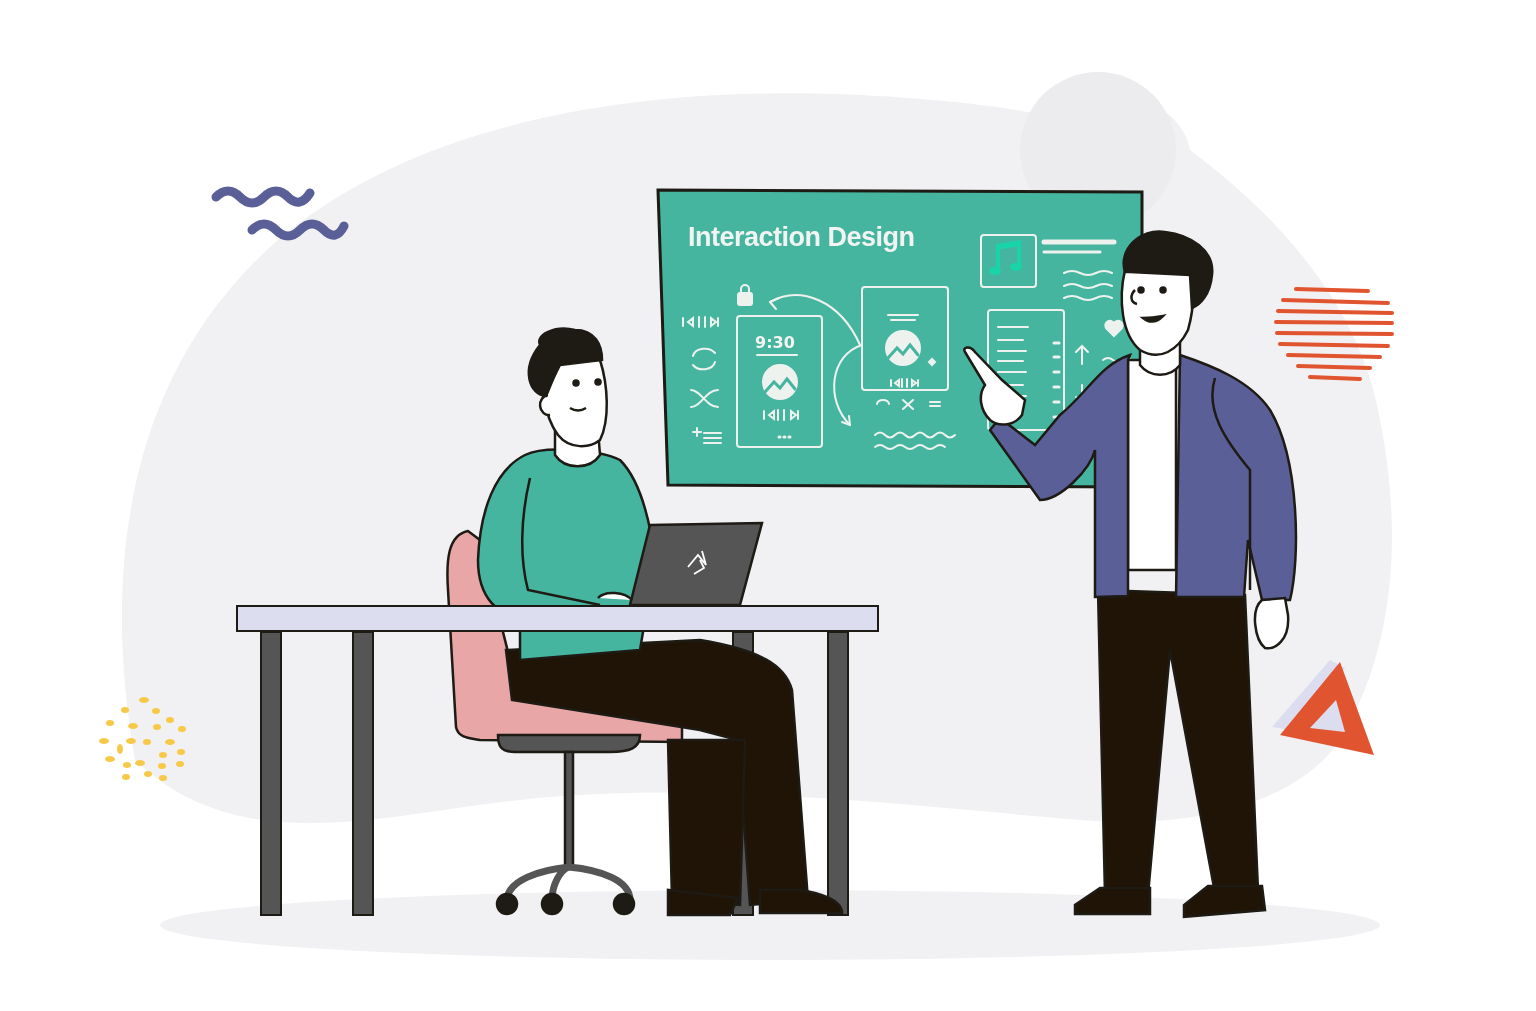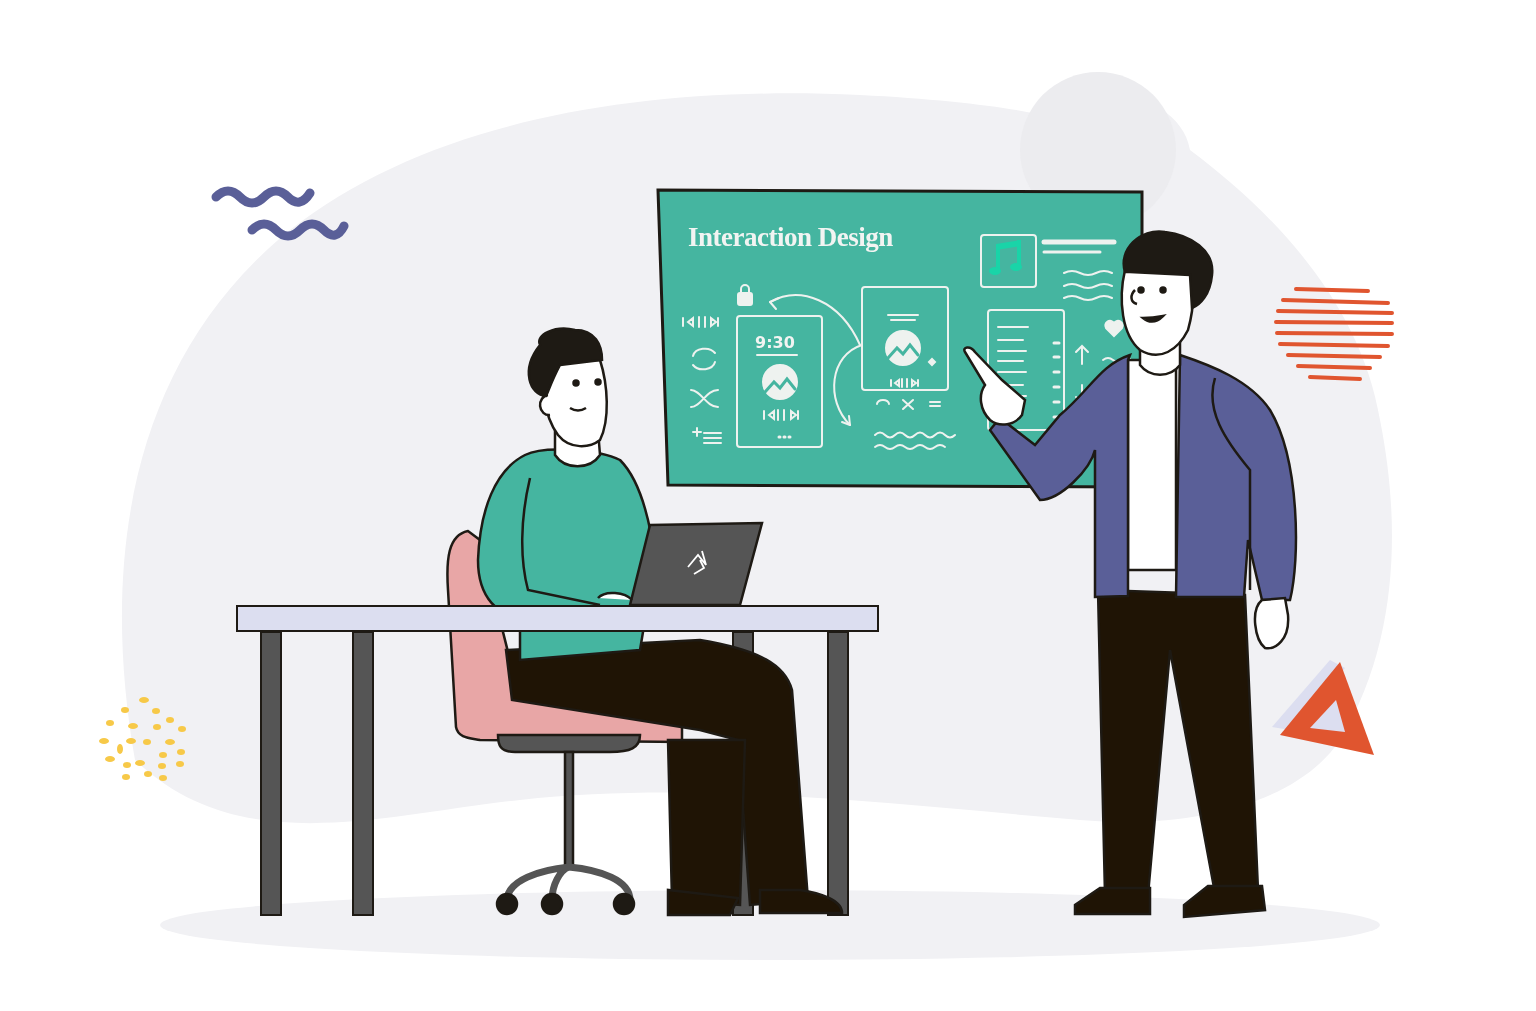--- a/index.html
+++ b/index.html
@@ -1,18 +1,18 @@
 <!DOCTYPE html>
 <html><head>
 <meta charset="utf-8">
 <style>
   html,body{margin:0;padding:0;background:#ffffff;}
   body{width:1536px;height:1011px;overflow:hidden;position:relative;font-family:"DejaVu Sans",sans-serif;}
   svg{position:absolute;left:0;top:0;}
-  .board-title{position:absolute;left:688px;top:222px;font-family:Liberation Serif, serif;font-weight:bold;font-size:27px;color:#f2f4f2;letter-spacing:-0.5px;}
+  .board-title{position:absolute;left:688px;top:222px;font-family:Liberation Sans, sans-serif;font-weight:bold;font-size:27px;color:#f2f4f2;letter-spacing:-0.5px;}
   .clock{position:absolute;left:755px;top:333px;font-family:"DejaVu Sans",sans-serif;font-weight:bold;font-size:16px;color:#f2f4f2;}
 </style>
 </head>
 <body>
 
 <svg width="1536" height="1011" viewBox="0 0 1536 1011">
 
   <path fill="#f1f1f4" d="M135,760 C100,560 130,360 290,230 C430,120 640,85 860,95 C960,100 1030,110 1060,120 C1080,80 1180,90 1190,150 C1270,210 1360,300 1380,420 C1400,520 1400,640 1340,740 C1300,800 1200,830 1080,820 C900,805 700,780 520,800 C380,815 240,860 135,760 Z"></path>
   <circle cx="1098" cy="150" r="78" fill="#ececef"></circle>
   <ellipse cx="770" cy="925" rx="610" ry="35" fill="#f1f1f4"></ellipse>

